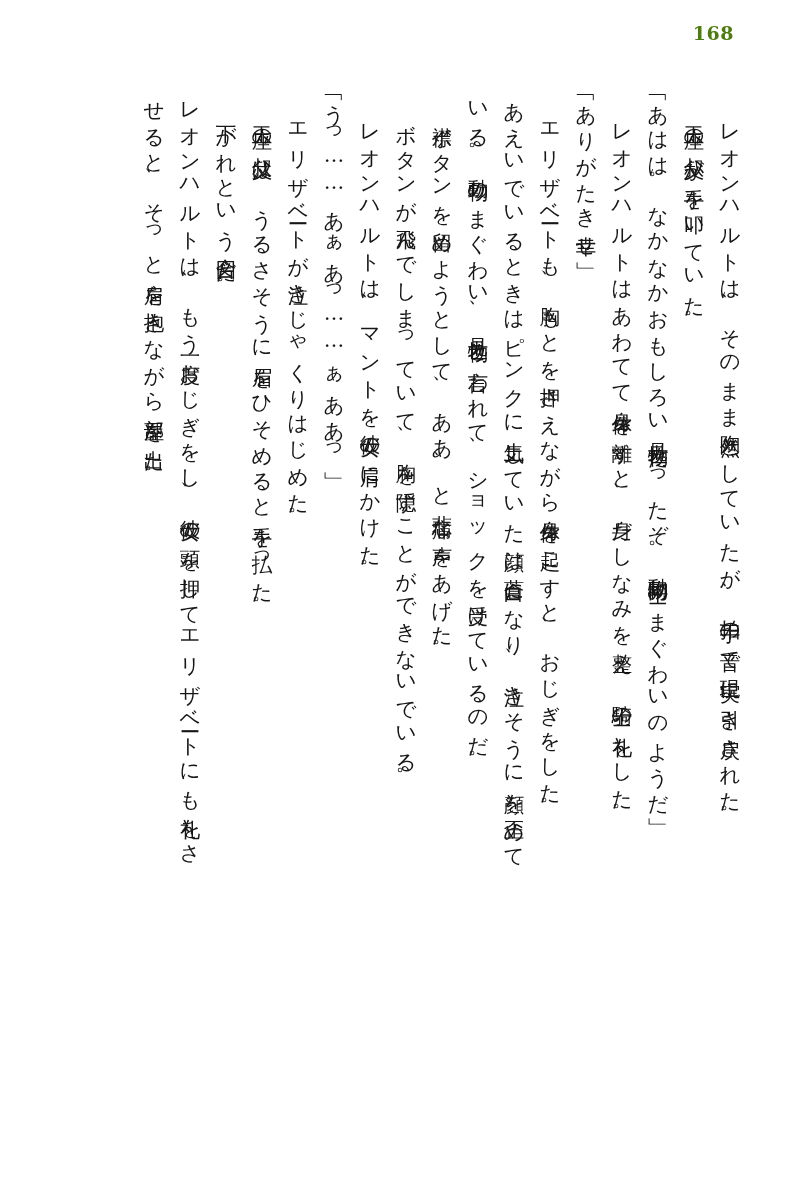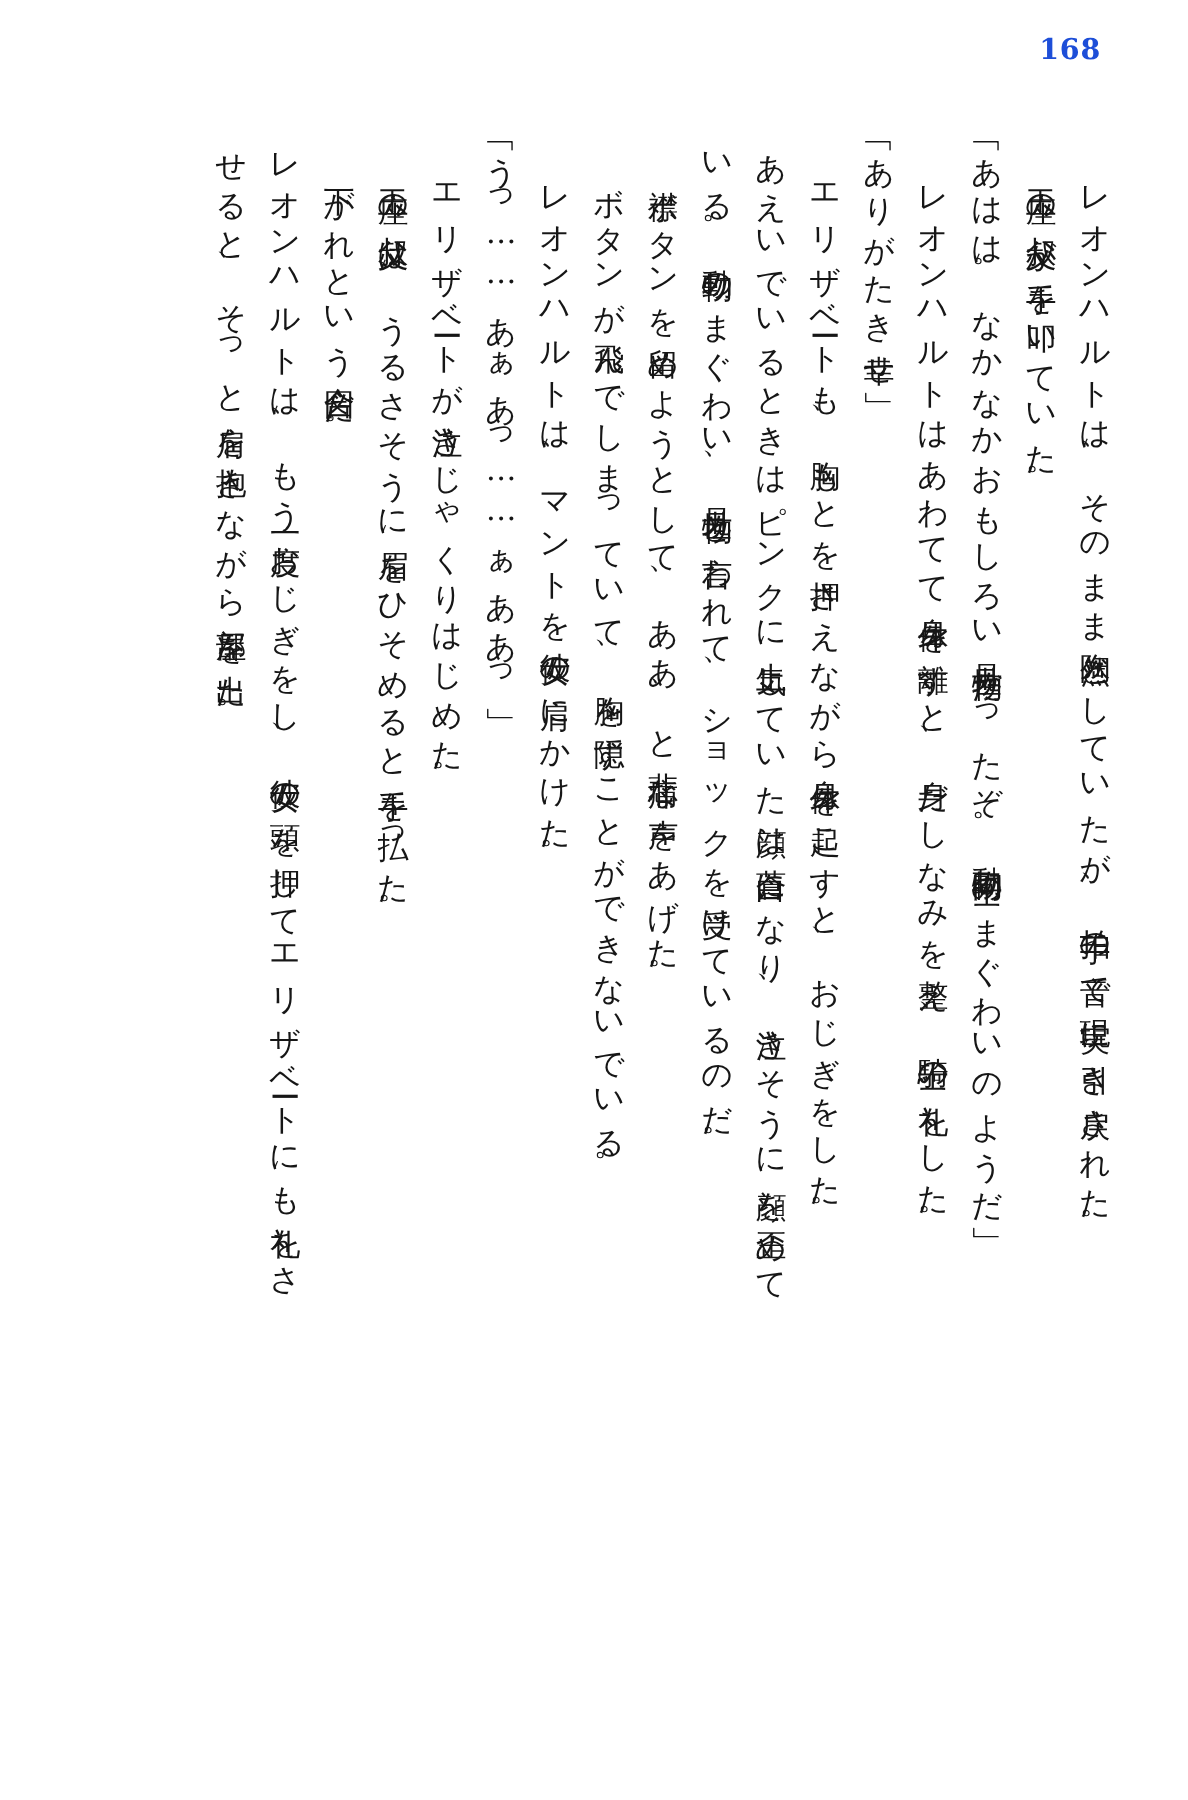--- a/index.html
+++ b/index.html
@@ -22,21 +22,21 @@
     box-sizing: border-box;
   }
   .page-number {
     position: absolute;
     top: 22px;
     right: 58px;
     font-family: "DejaVu Serif", "Liberation Serif", serif;
     font-size: 19px;
     font-weight: 700;
     letter-spacing: 0.5px;
-    color: #1d4ed8;
+    color: #4d7c0f;
   }
   .text-block {
     position: absolute;
     top: 88px;
     left: 56px;
     right: 52px;
     height: 1080px;
     display: flex;
     flex-direction: row-reverse;
     justify-content: flex-start;

